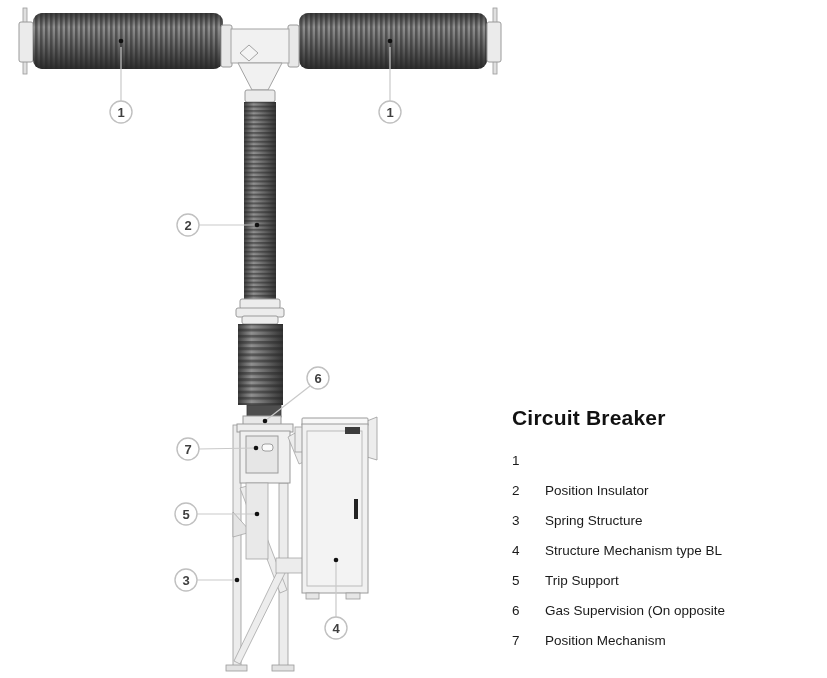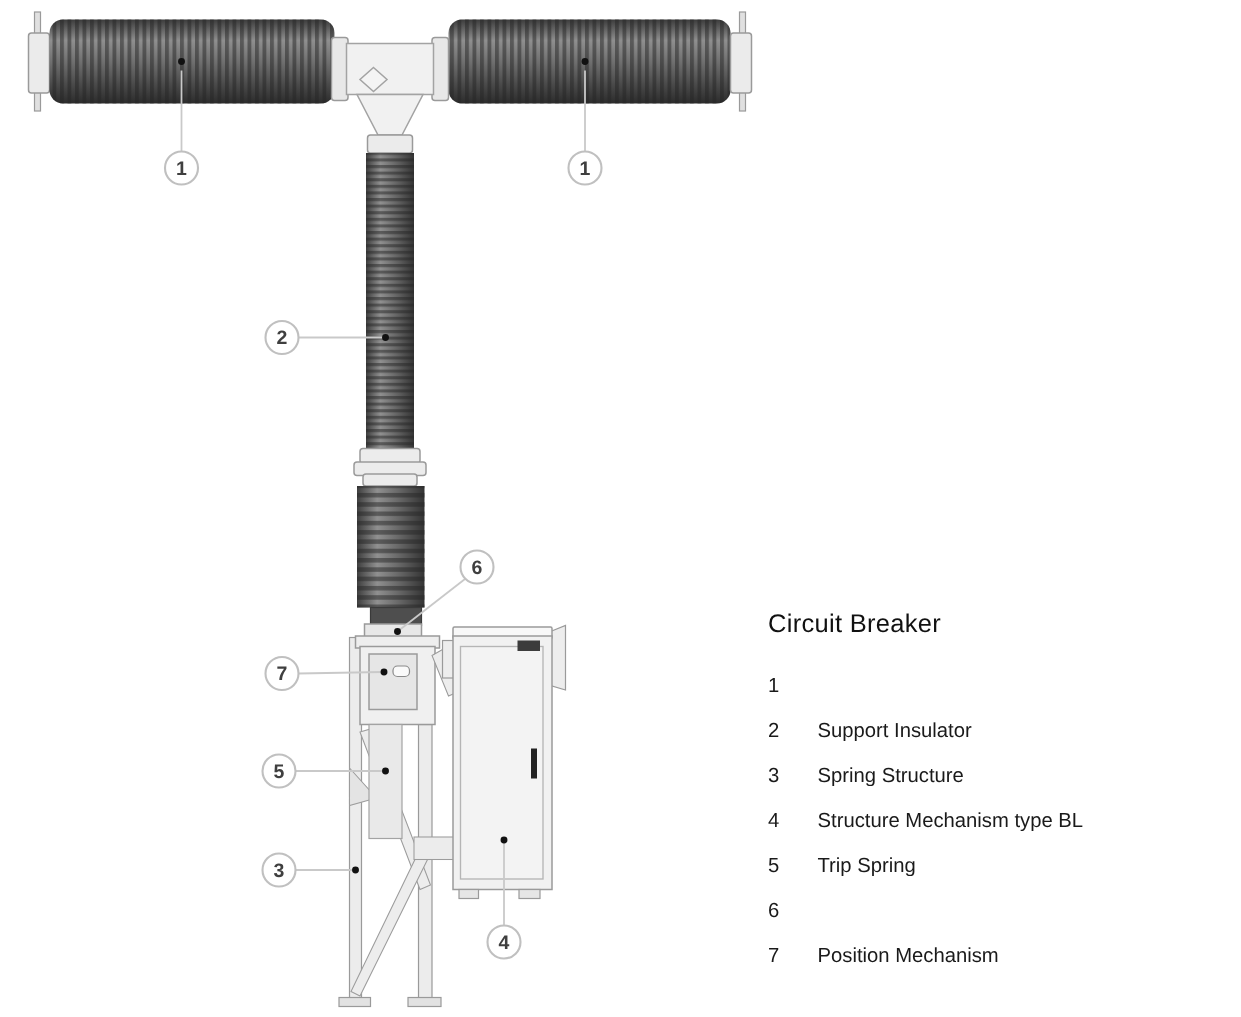--- a/index.html
+++ b/index.html
@@ -19,22 +19,22 @@
     fill:#3f3f3f;
     text-anchor:middle;
   }
   .legend {
     position:absolute;
     left:512px;
     top:406px;
     width:310px;
   }
   .legend-title {
-    font-size:17px;
-    font-weight:normal;
+    font-size:21px;
+    font-weight:bold;
     color:#111111;
     letter-spacing:0.2px;
   }
   .legend-list { margin-top:15px; }
   .legend-row {
     display:flex;
     align-items:center;
     height:30px;
     font-size:13.5px;
     color:#1a1a1a;
@@ -200,36 +200,37 @@
   </svg>
 
   <div class="legend">
     <div class="legend-title">Circuit Breaker</div>
     <div class="legend-list">
       <div class="legend-row">
         <span class="legend-num">1</span>
       </div>
       <div class="legend-row">
         <span class="legend-num">2</span>
-        <span class="legend-label">Support Insulator</span>
+        <span class="legend-label">Position Insulator</span>
       </div>
       <div class="legend-row">
         <span class="legend-num">3</span>
         <span class="legend-label">Spring Structure</span>
       </div>
       <div class="legend-row">
         <span class="legend-num">4</span>
         <span class="legend-label">Structure Mechanism type BL</span>
       </div>
       <div class="legend-row">
         <span class="legend-num">5</span>
-        <span class="legend-label">Trip Spring</span>
+        <span class="legend-label">Trip Support</span>
       </div>
       <div class="legend-row">
         <span class="legend-num">6</span>
+        <span class="legend-label">Gas Supervision (On opposite</span>
       </div>
       <div class="legend-row">
         <span class="legend-num">7</span>
         <span class="legend-label">Position Mechanism</span>
       </div>
     </div>
   </div>
 
 </div>
 

